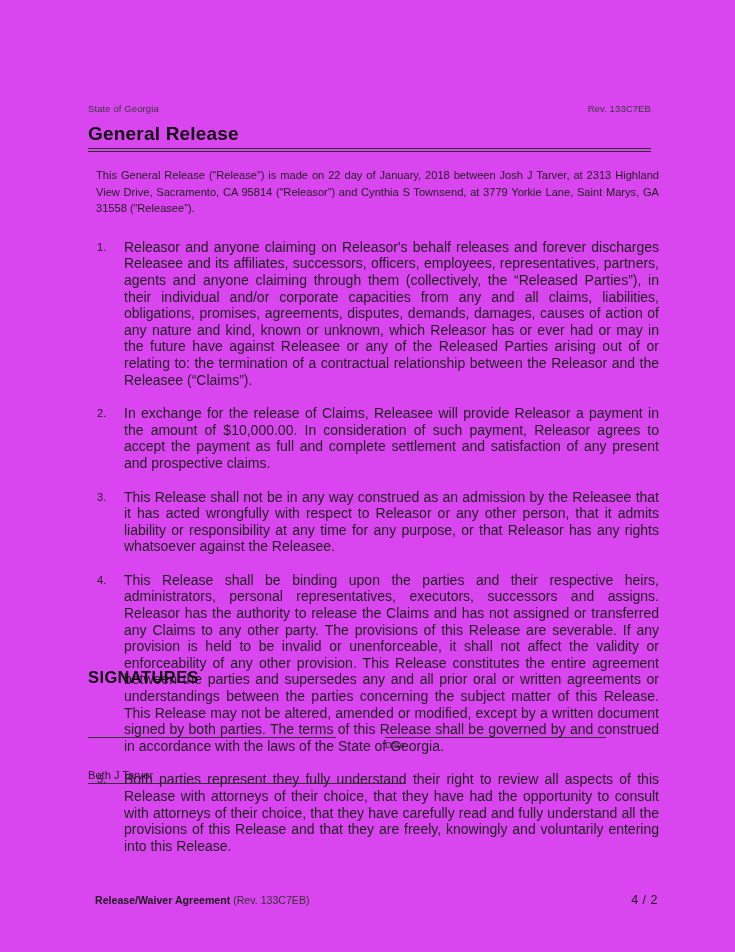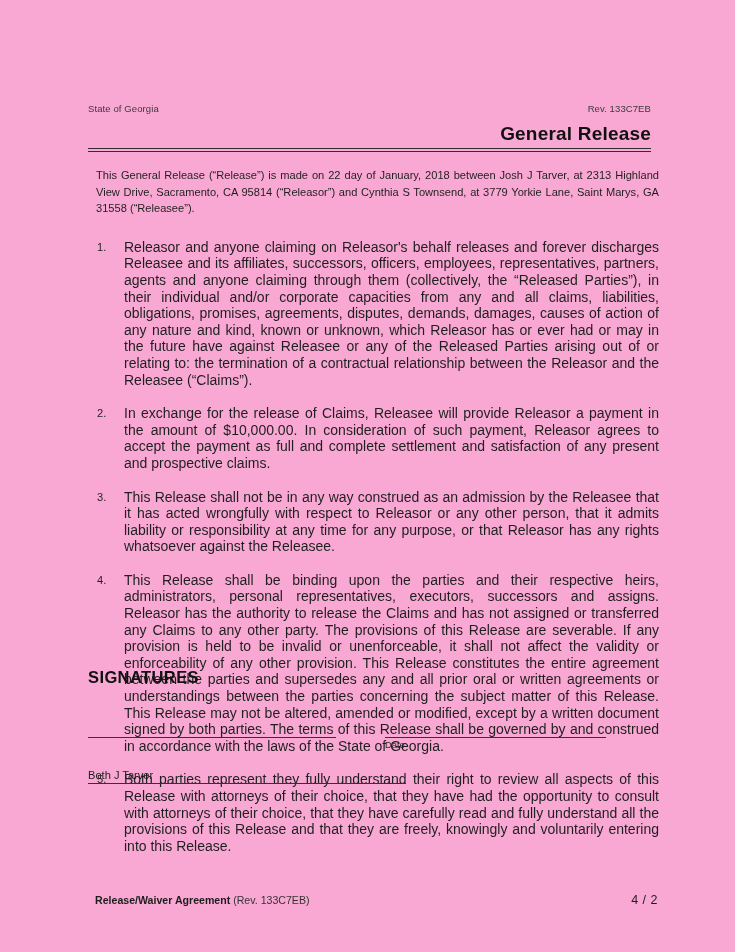--- a/index.html
+++ b/index.html
@@ -12,21 +12,21 @@
     font-family: "Liberation Sans", sans-serif;
     color: #1c1c1c;
     -webkit-font-smoothing: antialiased;
   }
 
   .page {
     position: relative;
     width: 735px;
     height: 952px;
     margin: 0 auto;
-    background: #f9a8d4;
+    background: #d946ef;
     box-sizing: border-box;
     overflow: hidden;
   }
 
   .sheet {
     position: absolute;
     left: 88px;
     top: 0;
     width: 563px;
     height: 952px;
@@ -44,21 +44,21 @@
     font-size: 9.5px;
     color: #3a3a3a;
     letter-spacing: .1px;
   }
 
   .doc-title {
     position: absolute;
     top: 123px;
     left: 0;
     width: 563px;
-    text-align: right;
+    text-align: left;
     font-size: 19px;
     font-weight: bold;
     color: #111;
     letter-spacing: .2px;
   }
 
   .double-rule {
     position: absolute;
     top: 148px;
     left: 0;

